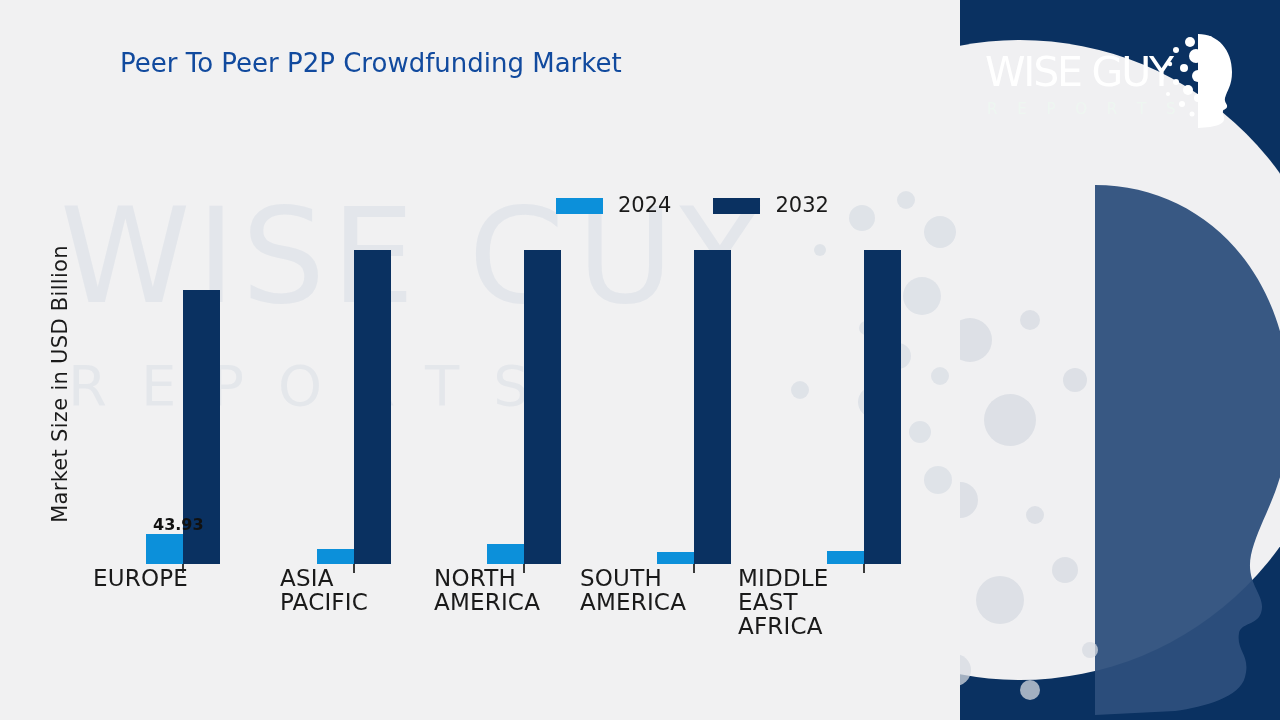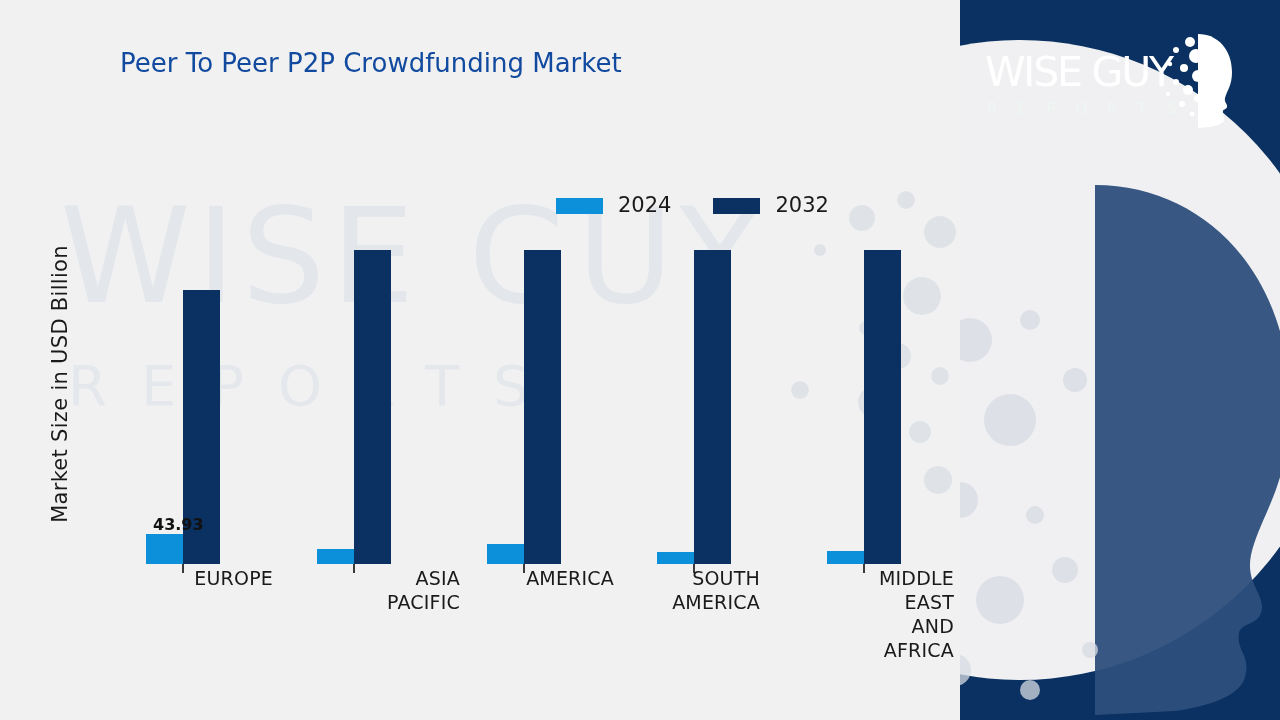--- a/index.html
+++ b/index.html
@@ -188,23 +188,23 @@
     position: absolute;
     width: 2px;
     height: 9px;
     background: #3a3a3a;
     top: 564px;
   }
 
   .cat-label {
     position: absolute;
     top: 566px;
-    text-align: right;
+    text-align: left;
     color: #1a1a1a;
-    font-size: 19px;
+    font-size: 23px;
     line-height: 24px;
     letter-spacing: .2px;
   }
 </style>
 </head>
 <body>
 
 <div id="page">
 
   <div class="watermark">
@@ -258,36 +258,36 @@
         <div class="bar bar-2032" title="2032: 458" style="left: 354px; width: 37px; height: 314px;"></div>
         <div class="tick" style="left: 353px;"></div>
         <div class="cat-label" style="left: 280px; width: 180px;">
           <div>ASIA</div>
           <div>PACIFIC</div>
         </div>
         <div class="bar bar-2024" title="2024: 21.9" style="left: 487px; width: 37px; height: 20px;"></div>
         <div class="bar bar-2032" title="2032: 458" style="left: 524px; width: 37px; height: 314px;"></div>
         <div class="tick" style="left: 523px;"></div>
         <div class="cat-label" style="left: 434px; width: 180px;">
+          <div>NORTH</div>
           <div>AMERICA</div>
         </div>
         <div class="bar bar-2024" title="2024: 10.2" style="left: 657px; width: 37px; height: 12px;"></div>
         <div class="bar bar-2032" title="2032: 458" style="left: 694px; width: 37px; height: 314px;"></div>
         <div class="tick" style="left: 693px;"></div>
         <div class="cat-label" style="left: 580px; width: 180px;">
           <div>SOUTH</div>
           <div>AMERICA</div>
         </div>
         <div class="bar bar-2024" title="2024: 11.7" style="left: 827px; width: 37px; height: 13px;"></div>
         <div class="bar bar-2032" title="2032: 458" style="left: 864px; width: 37px; height: 314px;"></div>
         <div class="tick" style="left: 863px;"></div>
-        <div class="cat-label" style="left: 774px; width: 180px;">
+        <div class="cat-label" style="left: 738px; width: 180px;">
           <div>MIDDLE</div>
           <div>EAST</div>
-          <div>AND</div>
           <div>AFRICA</div>
         </div>
         <div class="bar-value" style="left: 130px; top: 515px;">43.93</div>
       </div>
 
   </div>
 
   <div class="right-panel">
     <div class="panel-arc"></div>
     <svg class="panel-head" viewBox="0 0 300 560">

